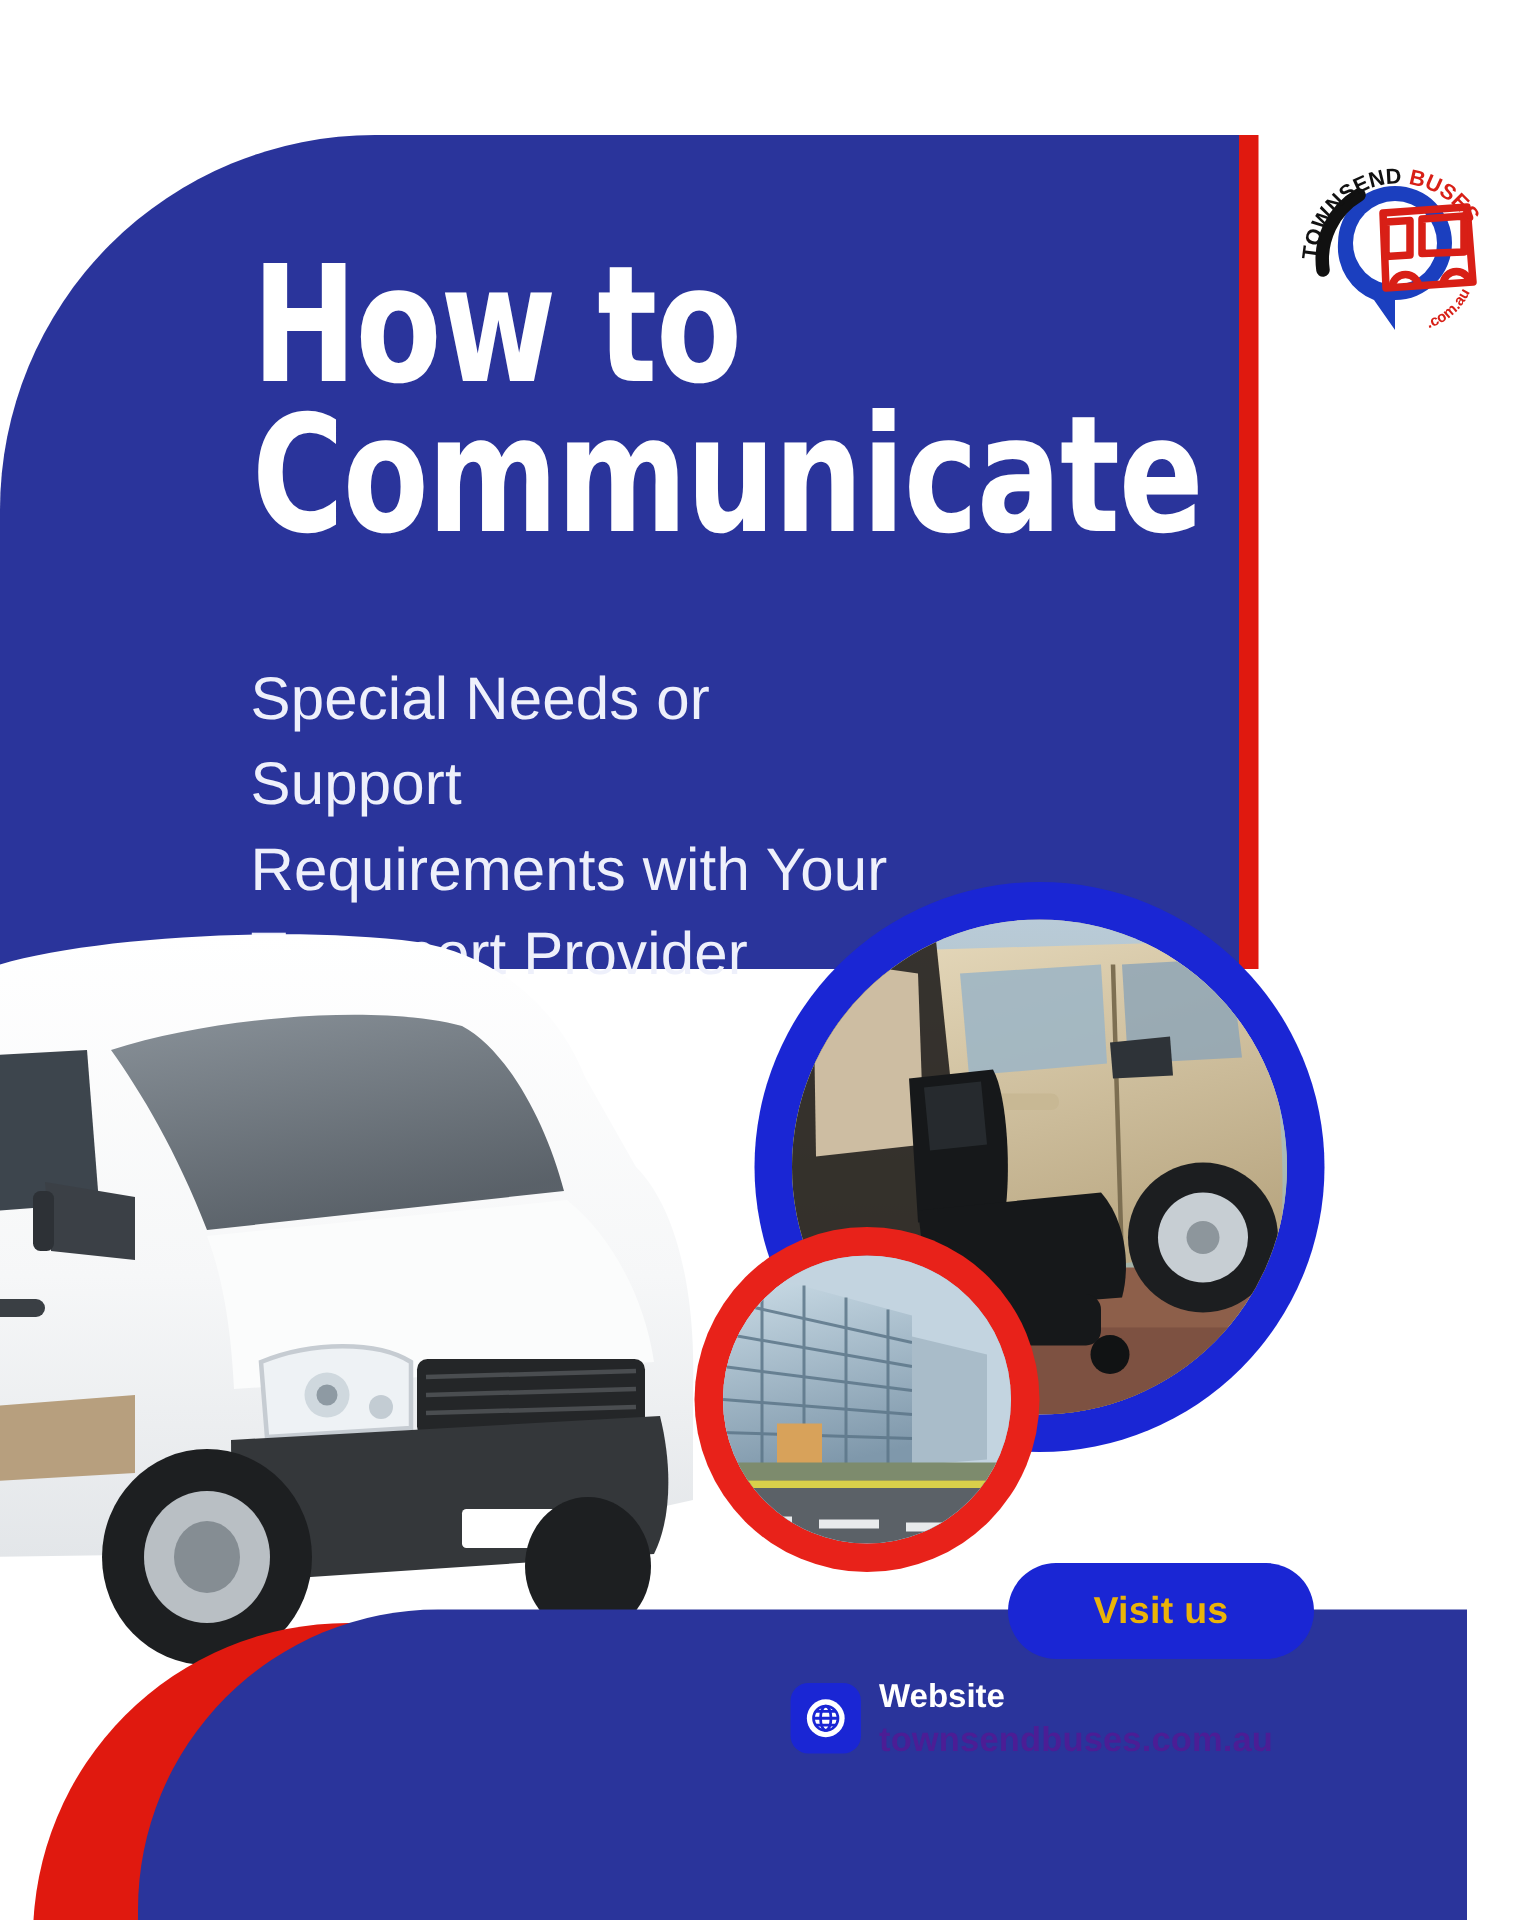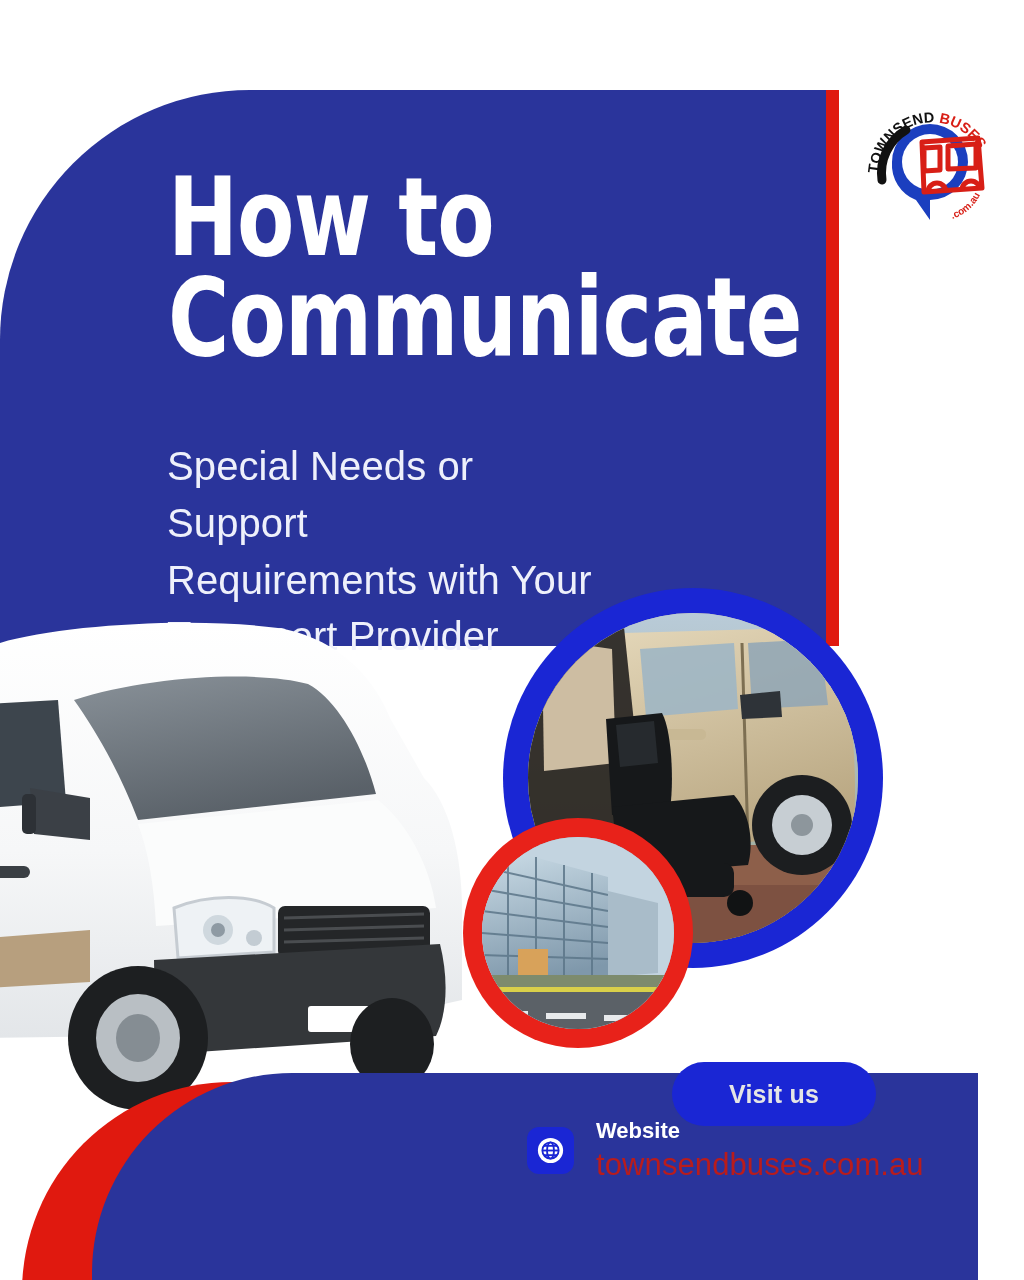--- a/index.html
+++ b/index.html
@@ -68,34 +68,34 @@
   .circle-small .inner{
     position:absolute;left:19px;top:19px;right:19px;bottom:19px;border-radius:50%;
     overflow:hidden;background:#9fb3c4;
   }
   .circle-small .inner svg{display:block;width:192px;height:192px;}
 
   
   .cta{
     position:absolute;left:672px;top:1042px;width:204px;height:64px;
     background:#1a26d4;border-radius:34px;border:0;cursor:pointer;
-    color:#e5e5e5;font-size:25px;font-weight:700;letter-spacing:0.2px;
-    display:flex;align-items:center;justify-content:center;margin-top:20px;
-  }
-
-  
-  .contact{position:absolute;left:527px;top:1118px;display:flex;align-items:center;gap:22px;}
+    color:#eab308;font-size:25px;font-weight:700;letter-spacing:0.2px;
+    display:flex;align-items:center;justify-content:center;
+  }
+
+  
+  .contact{position:absolute;left:527px;top:1118px;display:flex;align-items:center;gap:12px;}
   .contact .badge{
     width:47px;height:47px;border-radius:12px;background:#1a26d4;
     display:flex;align-items:center;justify-content:center;flex:0 0 auto;
   }
   .contact .badge svg{display:block;width:31px;height:31px;}
   .contact .lines{display:flex;flex-direction:column;justify-content:center;}
   .contact .ttl{color:#ffffff;font-size:22px;font-weight:700;line-height:1.22;}
-  .contact .val{color:#b91c1c;font-size:31px;font-weight:400;line-height:1.26;letter-spacing:0.1px;}
+  .contact .val{color:#4c1d95;font-size:23px;font-weight:700;line-height:1.26;letter-spacing:0.1px;}
 </style>
 </head>
 <body>
 
 <div class="poster">
 
   <div class="top-panel"></div>
   <div class="top-red-stripe"></div>
 
   <div class="headline">How to

